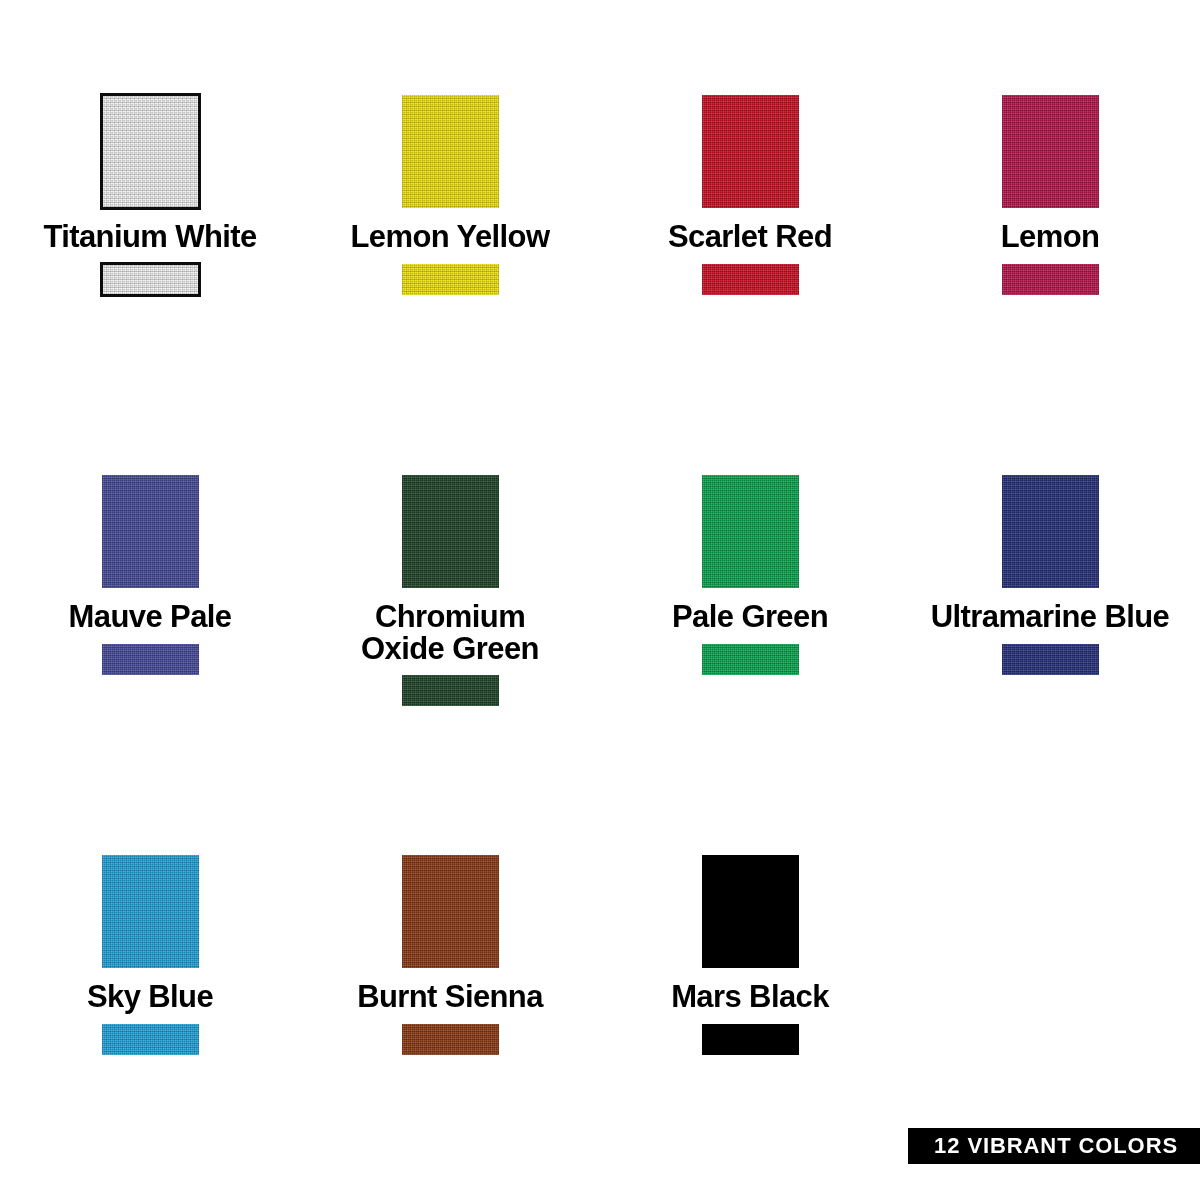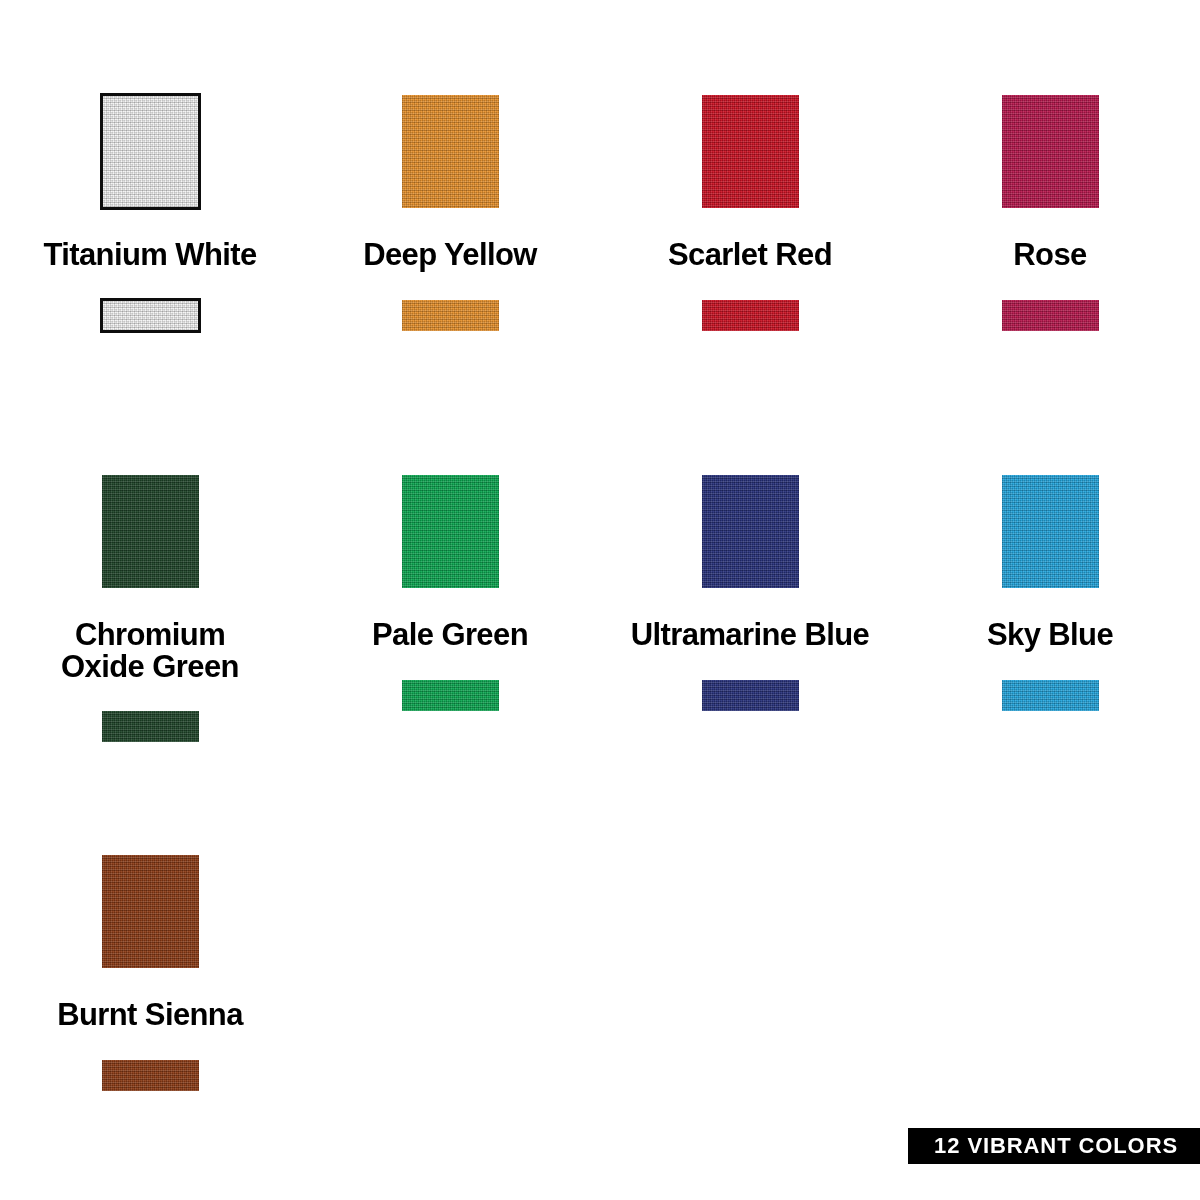--- a/index.html
+++ b/index.html
@@ -31,21 +31,20 @@
     grid-template-columns: repeat(4, 300px);
     grid-template-rows: repeat(3, 380px);
   }
 
   .cell {
     position: relative;
     display: flex;
     flex-direction: column;
     align-items: center;
     padding-top: 35px;
-    gap: 18px;
   }
 
   
   .tex {
     position: relative;
     background-color: var(--c);
     background-image:
       repeating-linear-gradient(0deg,
         rgba(0,0,0,0.20) 0px, rgba(0,0,0,0.20) 1px,
         rgba(255,255,255,0.12) 1px, rgba(255,255,255,0.12) 2px,
@@ -114,33 +113,38 @@
 
 <div id="board">
 
   <div class="grid" id="grid">
       <div class="cell">
         <div class="tex chip-big bordered" style="--c: #f4f4f4;"></div>
         <div class="label">Titanium White</div>
         <div class="tex chip-small bordered" style="--c: #f4f4f4;"></div>
       </div>
       <div class="cell">
-        <div class="tex chip-big" style="--c: #e8912b;"></div>
-        <div class="label">Deep Yellow</div>
-        <div class="tex chip-small" style="--c: #e8912b;"></div>
+        <div class="tex chip-big" style="--c: #f2e410;"></div>
+        <div class="label">Lemon Yellow</div>
+        <div class="tex chip-small" style="--c: #f2e410;"></div>
       </div>
       <div class="cell">
         <div class="tex chip-big" style="--c: #cc1122;"></div>
         <div class="label">Scarlet Red</div>
         <div class="tex chip-small" style="--c: #cc1122;"></div>
       </div>
       <div class="cell">
         <div class="tex chip-big" style="--c: #b7164c;"></div>
-        <div class="label">Rose</div>
+        <div class="label">Lemon</div>
         <div class="tex chip-small" style="--c: #b7164c;"></div>
+      </div>
+      <div class="cell">
+        <div class="tex chip-big" style="--c: #474b9b;"></div>
+        <div class="label">Mauve Pale</div>
+        <div class="tex chip-small" style="--c: #474b9b;"></div>
       </div>
       <div class="cell">
         <div class="tex chip-big" style="--c: #1e4428;"></div>
         <div class="label">Chromium
 Oxide Green</div>
         <div class="tex chip-small" style="--c: #1e4428;"></div>
       </div>
       <div class="cell">
         <div class="tex chip-big" style="--c: #0ba750;"></div>
         <div class="label">Pale Green</div>
@@ -154,19 +158,24 @@
       <div class="cell">
         <div class="tex chip-big" style="--c: #22a5dd;"></div>
         <div class="label">Sky Blue</div>
         <div class="tex chip-small" style="--c: #22a5dd;"></div>
       </div>
       <div class="cell">
         <div class="tex chip-big" style="--c: #8b3a14;"></div>
         <div class="label">Burnt Sienna</div>
         <div class="tex chip-small" style="--c: #8b3a14;"></div>
       </div>
+      <div class="cell">
+        <div class="tex chip-big flat" style="--c: #000000;"></div>
+        <div class="label">Mars Black</div>
+        <div class="tex chip-small flat" style="--c: #000000;"></div>
+      </div>
     </div>
 
   <div class="badge">
     <span>12 VIBRANT COLORS</span>
   </div>
 
 </div>
 
 </body></html>

